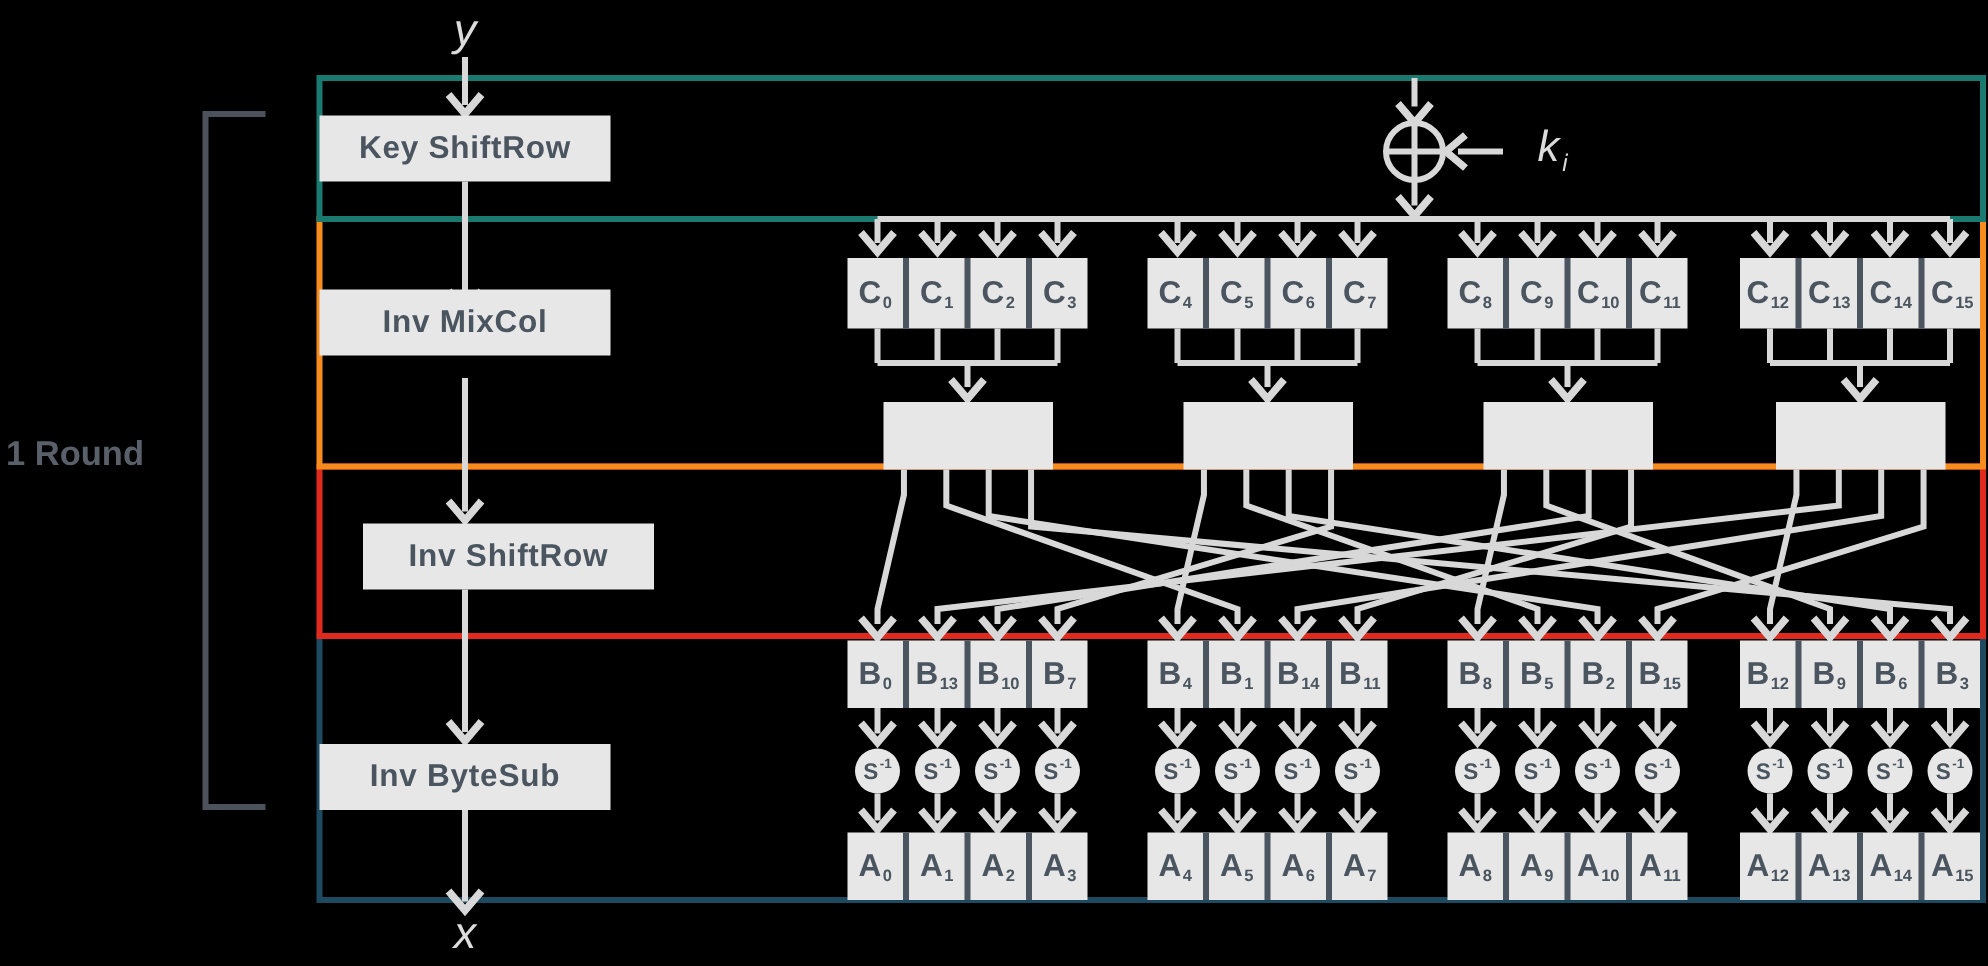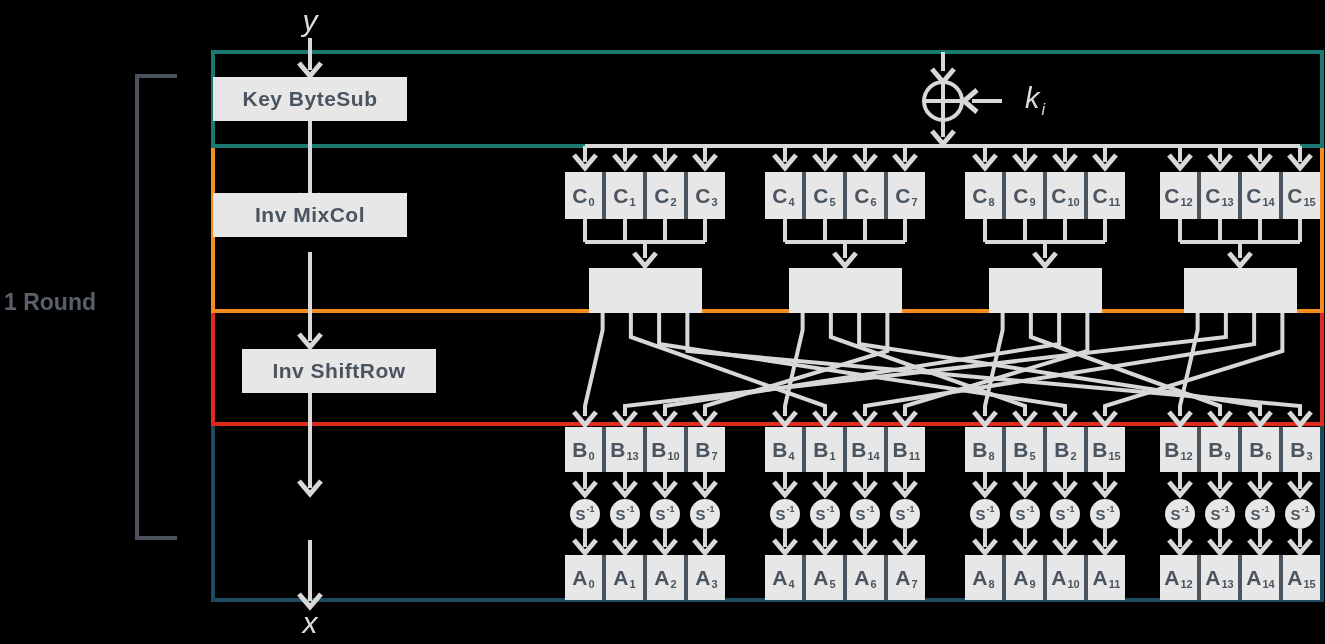--- a/index.html
+++ b/index.html
@@ -224,23 +224,24 @@
       <line x1="1260" y1="529" x2="1260" y2="547" stroke="#D8D8D8" stroke-width="4"></line>
       <path d="M 1249 540 L 1260 553 L 1271 540" fill="none" stroke="#D8D8D8" stroke-width="5"></path>
       <line x1="1300" y1="472" x2="1300" y2="489" stroke="#D8D8D8" stroke-width="4"></line>
       <path d="M 1289 482 L 1300 495 L 1311 482" fill="none" stroke="#D8D8D8" stroke-width="5"></path>
       <line x1="1300" y1="529" x2="1300" y2="547" stroke="#D8D8D8" stroke-width="4"></line>
       <path d="M 1289 540 L 1300 553 L 1311 540" fill="none" stroke="#D8D8D8" stroke-width="5"></path>
     </svg>
 
   <div class="freelabel" id="lbl-y">y</div>
 
-  <div class="stagebox" id="stage-0">Key ByteSub</div>
+  <div class="stagebox" id="stage-0">Key ShiftRow</div>
   <div class="stagebox" id="stage-1">Inv MixCol</div>
   <div class="stagebox" id="stage-2">Inv ShiftRow</div>
+  <div class="stagebox" id="stage-3">Inv ByteSub</div>
 
   <div class="freelabel" id="lbl-k"><span>k</span><span class="ksub">i</span></div>
 
   <div id="lbl-round">1 Round</div>
 
   <div class="freelabel" id="lbl-x">x</div>
 
   <div id="cells-root">
       <div class="" style="position: absolute; left: 588.5px; top: 268px; width: 113px; height: 45px; background: rgb(231, 231, 231);"></div>
       <div class="" style="position: absolute; left: 788.5px; top: 268px; width: 113px; height: 45px; background: rgb(231, 231, 231);"></div>

